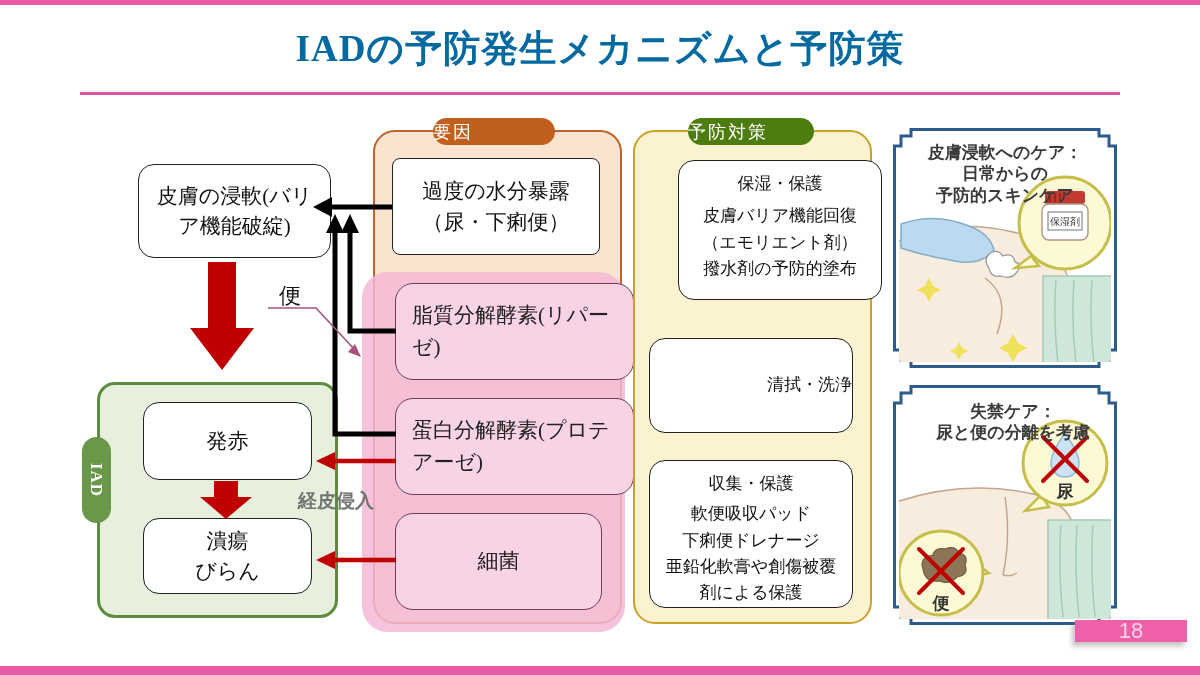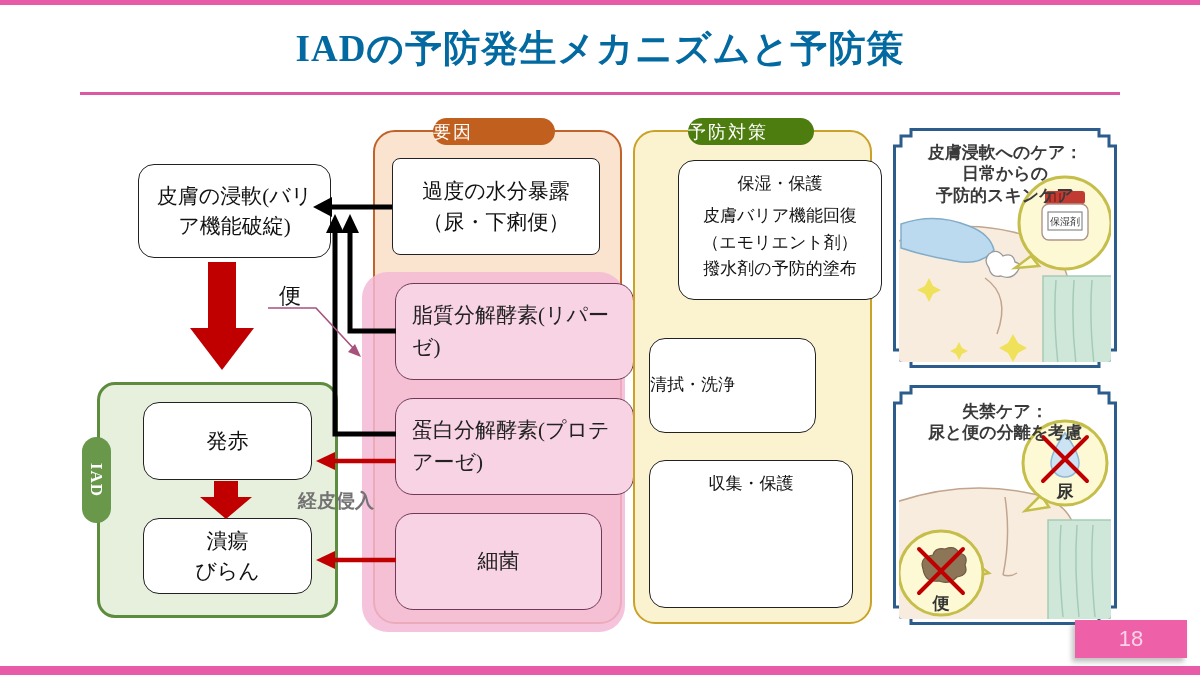--- a/index.html
+++ b/index.html
@@ -33,21 +33,21 @@
            z-index:4;display:flex;align-items:center;justify-content:center;}
   .iad-txt{color:#fff;font-size:17px;font-weight:bold;transform:rotate(90deg);letter-spacing:1px;}
   .prevbox{background:#fff;border:1.4px solid #222;border-radius:16px;text-align:center;
            font-size:17px;color:#111;line-height:1.55;padding-top:10px;box-sizing:border-box;}
   .small-label{font-size:22px;color:#111;}
   .percu{font-size:19px;font-weight:bold;color:#737373;}
   
   .panel{width:224px;height:240px;}
   .panel-head{font-family:"Liberation Sans",sans-serif;font-weight:bold;color:#3A3A3A;
               text-align:center;font-size:17px;line-height:1.25;z-index:3;}
-  .pagenum{left:1075px;top:620px;width:112px;height:38px;background:#EE61A8;color:#F9D4E8;
+  .pagenum{left:1075px;top:620px;width:112px;height:22px;background:#EE61A8;color:#F9D4E8;
            font-size:22px;display:flex;align-items:center;justify-content:center;
            font-family:"Liberation Sans",sans-serif;box-shadow:-3px 4px 5px rgba(120,120,120,.45);z-index:6;}
   svg{display:block;}
   .overlay{left:0;top:0;z-index:5;pointer-events:none;}
 </style>
 </head>
 <body>
 
 <div class="abs bar-top"></div>
 <div class="abs bar-bottom"></div>
@@ -95,25 +95,29 @@
 <div class="abs prev-wrap"></div>
 <div class="abs badge" style="left:688px;top:118px;width:126px;background:#4d7c0f;">
   <span>予防対策</span>
 </div>
 <div class="abs prevbox" style="left:678px;top:160px;width:204px;height:140px;">
   <div>保湿・保護</div>
   <div class="pre" style="margin-top:6px;">皮膚バリア機能回復
 （エモリエント剤）
 撥水剤の予防的塗布</div>
 </div>
-<div class="abs prevbox" style="left:649px;top:338px;width:167px;height:95px;display:flex;align-items:center;justify-content:flex-start;padding-top:0;">
+<div class="abs prevbox" style="left:649px;top:338px;width:204px;height:95px;display:flex;align-items:center;justify-content:flex-end;padding-top:0;">
   <span>清拭・洗浄</span>
 </div>
 <div class="abs prevbox" style="left:649px;top:460px;width:204px;height:148px;">
   <div>収集・保護</div>
+  <div class="pre" style="margin-top:4px;">軟便吸収パッド
+下痢便ドレナージ
+亜鉛化軟膏や創傷被覆
+剤による保護</div>
 </div>
 
 <div class="abs panel" style="left:893px;top:128px;">
   <svg width="224" height="240" viewBox="0 0 224 240">
     <defs>
         <clipPath id="clipP1">
           <rect x="6" y="6" width="212" height="228" rx="4"></rect>
         </clipPath>
       </defs>
     <path d="M 18,1.5 H 206 V 8 H 216 V 18 H 222.5 V 222 H 216 V 232 H 206 V 238.5 H 18 V 232 H 8 V 222 H 1.5 V 18 H 8 V 8 H 18 Z" fill="#ffffff" stroke="#2B5C8C" stroke-width="3"></path>
@@ -160,21 +164,21 @@
       <path d="M 172,48 Q 186,68 186,78 a 14,14 0 1 1 -28,0 Q 158,68 172,48 Z" fill="#CBE3F3" stroke="#8FB8D8" stroke-width="1.5"></path>
       <path d="M 150,52 L 194,96 M 194,52 L 150,96" stroke="#C00000" stroke-width="4" stroke-linecap="round"></path>
       <text x="172" y="112" text-anchor="middle" font-size="17" font-weight="bold" fill="#333" font-family="Liberation Sans, sans-serif">尿</text>
       <path d="M 80,176 L 96,188 L 78,192 Z" fill="#FCF9D4" stroke="#C6BE4B" stroke-width="2.5"></path>
       <circle cx="48" cy="188" r="42" fill="#FCF9D4" stroke="#C6BE4B" stroke-width="3"></circle>
       <path d="M 30,184 q -4,-12 10,-14 q 2,-8 12,-6 q 10,-4 14,4 q 10,2 6,12 q 4,10 -8,12 q -8,8 -18,4 q -14,2 -16,-12 Z" fill="#8D7557" stroke="#6E5A42" stroke-width="1.2"></path>
       <path d="M 26,164 L 70,208 M 70,164 L 26,208" stroke="#C00000" stroke-width="4" stroke-linecap="round"></path>
       <text x="48" y="224" text-anchor="middle" font-size="17" font-weight="bold" fill="#333" font-family="Liberation Sans, sans-serif">便</text>
     </g>
   </svg>
-  <div class="abs panel-head pre" style="left:0;top:16px;width:224px;">失禁ケア：
+  <div class="abs panel-head pre" style="left:8px;top:16px;width:224px;">失禁ケア：
 尿と便の分離を考慮</div>
 </div>
 
 <svg class="abs overlay" width="1200" height="675" viewBox="0 0 1200 675">
 
   <path d="M 392,207 L 330,207" stroke="#000" stroke-width="5" fill="none"></path>
   <path d="M 313,207 L 332,197 L 332,217 Z" fill="#000"></path>
 
   <path d="M 350,230 L 350,331 L 396,331" stroke="#000" stroke-width="5" fill="none"></path>
   <path d="M 350,214 L 341,233 L 359,233 Z" fill="#000"></path>

